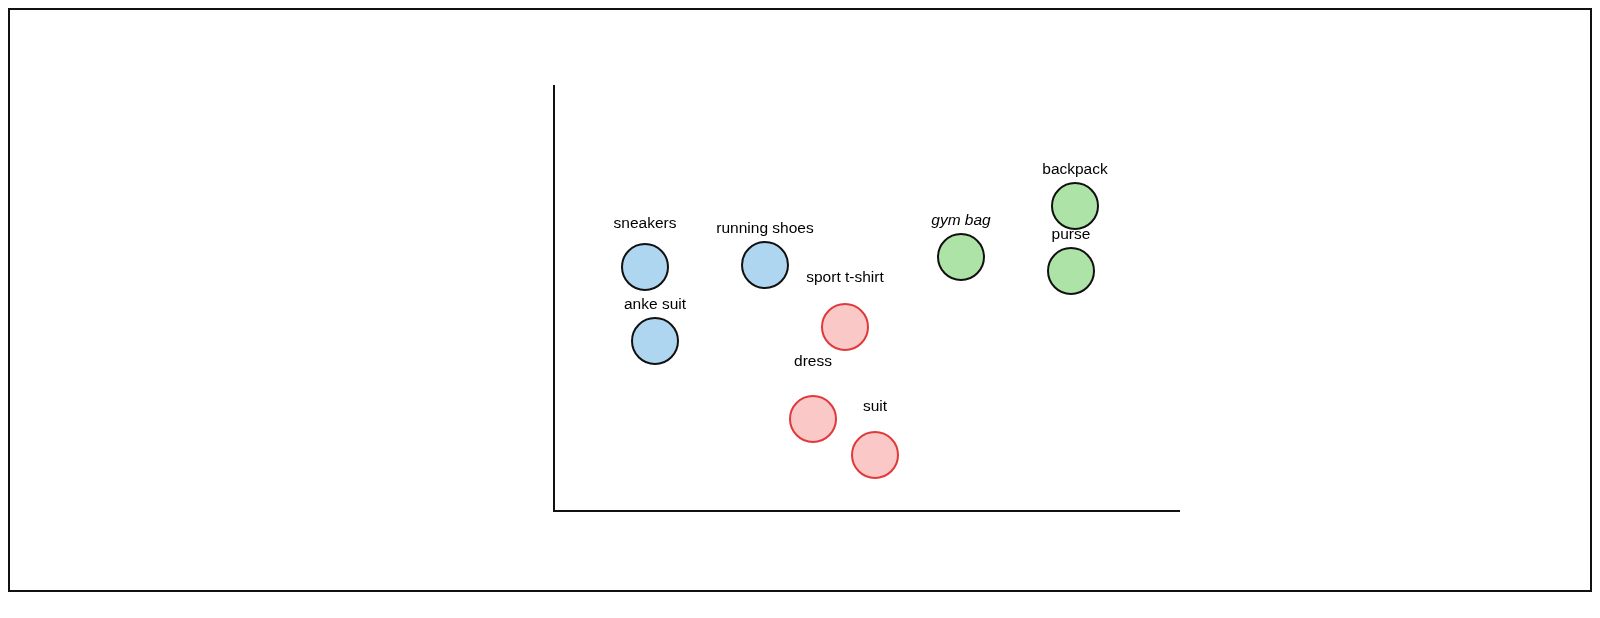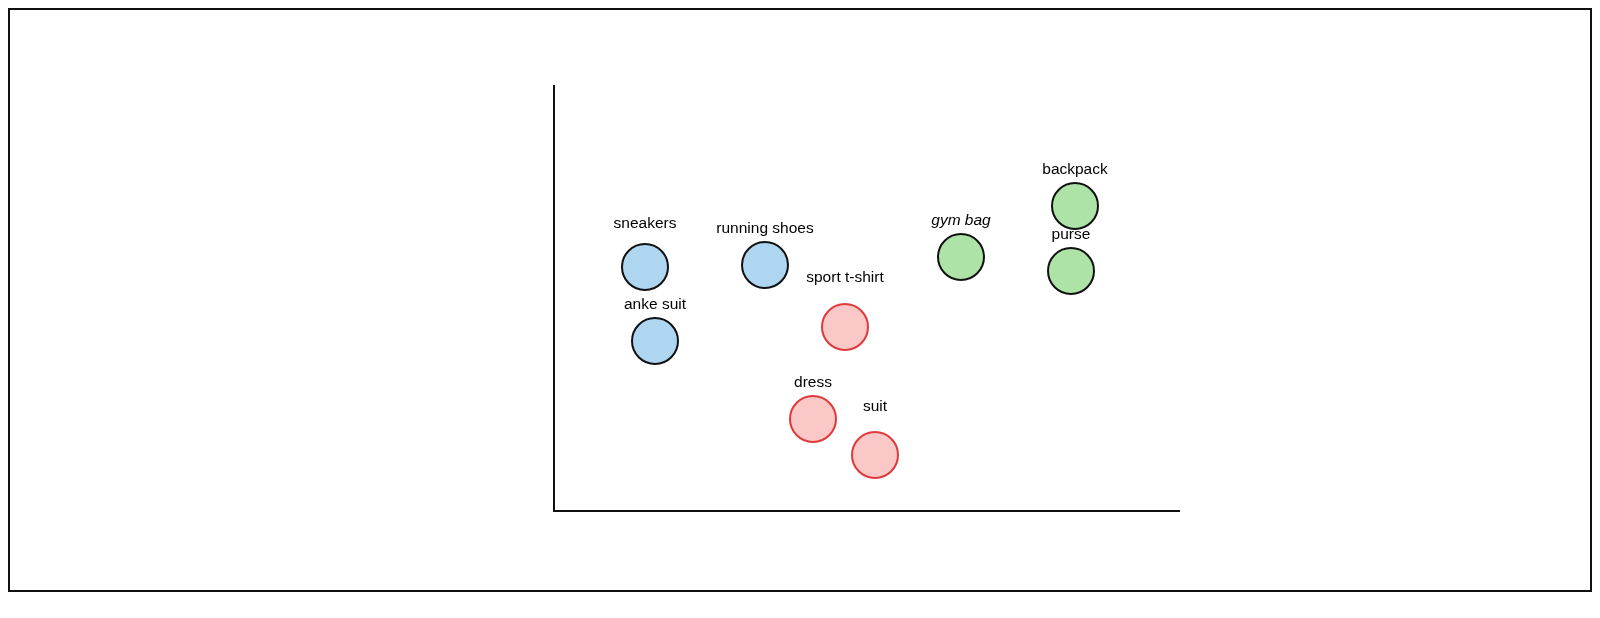--- a/index.html
+++ b/index.html
@@ -55,21 +55,21 @@
   <div class="axis" style="left: 553px; top: 510px; width: 627px; height: 2px; background: rgb(17, 17, 17);"></div>
 <div class="point" style="left: 621px; top: 243px; width: 48px; height: 48px; background: rgb(174, 214, 241); border-color: rgb(17, 17, 17);"></div>
     <div class="point-label" style="left: 645px; top: 214px;">sneakers</div>
     <div class="point" style="left: 741px; top: 241px; width: 48px; height: 48px; background: rgb(174, 214, 241); border-color: rgb(17, 17, 17);"></div>
     <div class="point-label" style="left: 765px; top: 219px;">running shoes</div>
     <div class="point" style="left: 631px; top: 317px; width: 48px; height: 48px; background: rgb(174, 214, 241); border-color: rgb(17, 17, 17);"></div>
     <div class="point-label" style="left: 655px; top: 295px;">anke suit</div>
     <div class="point" style="left: 821px; top: 303px; width: 48px; height: 48px; background: rgb(250, 200, 198); border-color: rgb(224, 57, 59);"></div>
     <div class="point-label" style="left: 845px; top: 268px;">sport t-shirt</div>
     <div class="point" style="left: 789px; top: 395px; width: 48px; height: 48px; background: rgb(250, 200, 198); border-color: rgb(224, 57, 59);"></div>
-    <div class="point-label" style="left: 813px; top: 373px;">dress</div>
+    <div class="point-label" style="left: 813px; top: 352px;">dress</div>
     <div class="point" style="left: 851px; top: 431px; width: 48px; height: 48px; background: rgb(250, 200, 198); border-color: rgb(224, 57, 59);"></div>
     <div class="point-label" style="left: 875px; top: 397px;">suit</div>
     <div class="point" style="left: 937px; top: 233px; width: 48px; height: 48px; background: rgb(174, 227, 168); border-color: rgb(17, 17, 17);"></div>
     <div class="point-label" style="left: 961px; top: 211px; font-style: italic;">gym bag</div>
     <div class="point" style="left: 1051px; top: 182px; width: 48px; height: 48px; background: rgb(174, 227, 168); border-color: rgb(17, 17, 17);"></div>
     <div class="point-label" style="left: 1075px; top: 160px;">backpack</div>
     <div class="point" style="left: 1047px; top: 247px; width: 48px; height: 48px; background: rgb(174, 227, 168); border-color: rgb(17, 17, 17);"></div>
     <div class="point-label" style="left: 1071px; top: 225px;">purse</div>
   </div>
 

